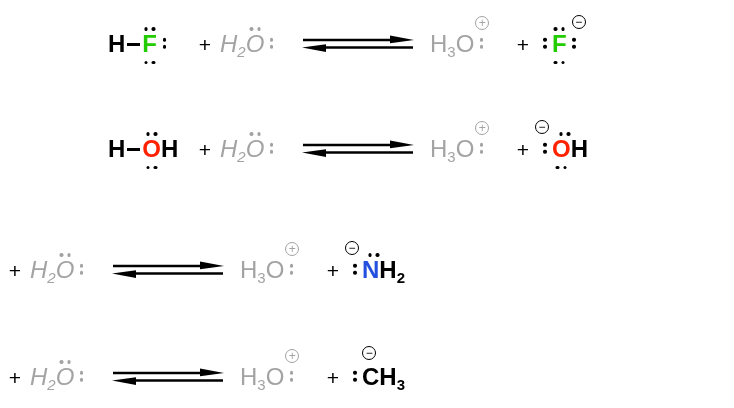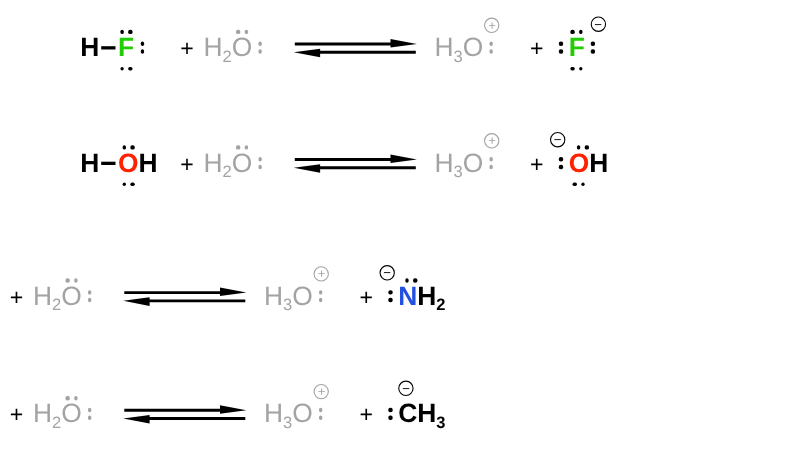--- a/index.html
+++ b/index.html
@@ -6,23 +6,23 @@
   body{
     width:734px;height:408px;position:relative;overflow:hidden;
     font-family:"Liberation Sans", sans-serif;
     background:#ffffff;
   }
   .row{
     position:absolute;left:0;width:734px;height:56px;
     display:flex;align-items:center;
   }
   .slot{flex:0 0 auto;line-height:1;white-space:nowrap;}
-  .s-acid{width:82px;margin-left:73px;}
+  .s-acid{width:82px;margin-left:108px;}
   .s-plus{width:30px;text-align:center;font-size:21px;font-weight:500;color:#000;}
-  .s-water{width:74px;}
+  .s-water{width:74px;font-style:italic;}
   .s-arrow{width:128px;display:flex;justify-content:center;align-items:center;}
   .s-hyd{width:78px;padding-left:8px;box-sizing:content-box;}
   .s-plus2{width:30px;text-align:center;font-size:21px;font-weight:500;color:#000;}
   .s-base{padding-left:14px;}
   .formula{font-size:24px;font-weight:700;color:#000;line-height:1;}
   .mol{font-size:24px;font-weight:400;line-height:1;}
   sub{font-size:15px;vertical-align:baseline;position:relative;top:5px;line-height:1;}
   .bond{
     display:inline-block;width:13px;height:2.8px;background:currentColor;
     vertical-align:6px;margin:0 2px;

